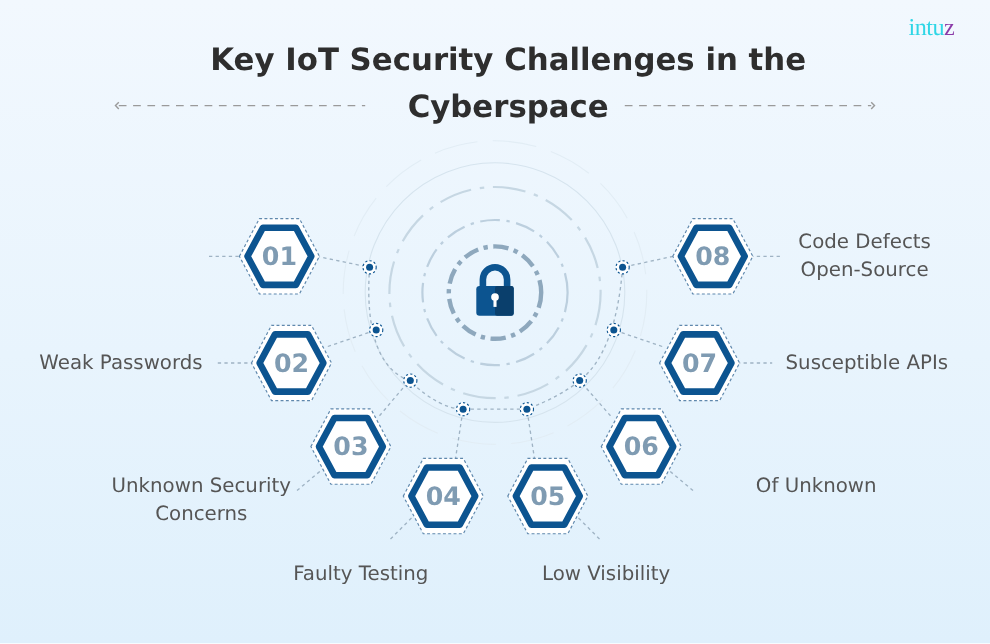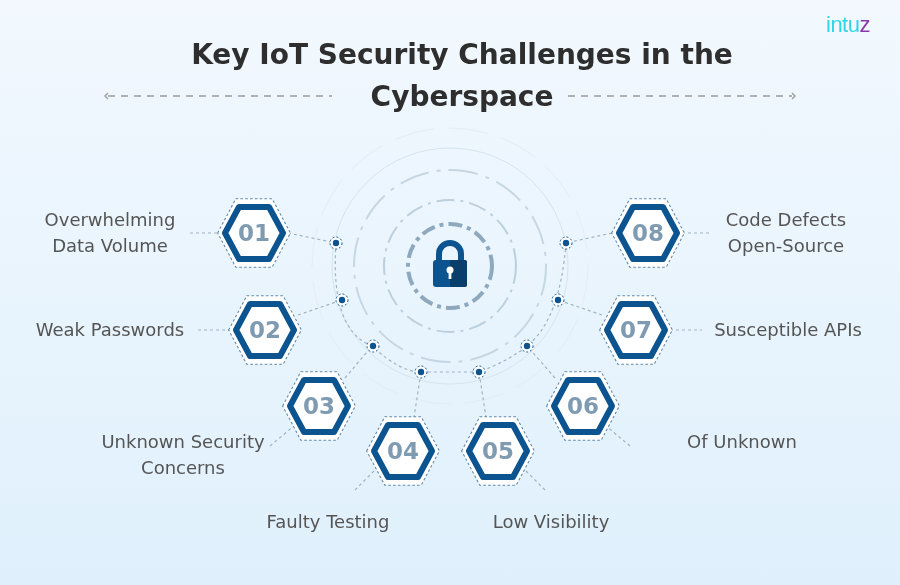--- a/index.html
+++ b/index.html
@@ -1,18 +1,18 @@
 <!DOCTYPE html>
 <html><head>
 <meta charset="utf-8">
 <style>
   html,body{margin:0;padding:0;}
   body{width:900px;height:585px;overflow:hidden;font-family:"Liberation Sans",sans-serif;}
   .canvas{position:relative;width:900px;height:585px;background:linear-gradient(180deg,#f2f8fe 0%,#e8f4fd 55%,#dff0fc 100%);}
-  .logo{position:absolute;left:826px;top:12px;font-family:Liberation Sans, sans-serif;font-size:22px;letter-spacing:-0.5px;color:#2fd6e6;font-weight:normal;}
+  .logo{position:absolute;left:826px;top:12px;font-family:Liberation Serif, serif;font-size:22px;letter-spacing:-0.5px;color:#2fd6e6;font-weight:normal;}
   .logo .z{color:#8a3aa8;}
   .title{position:absolute;left:0;top:34px;width:900px;text-align:center;font-family:"DejaVu Sans",sans-serif;font-weight:bold;font-size:28px;line-height:42px;color:#2e2e2e;padding-left:12px;}
   .label{position:absolute;font-family:"DejaVu Sans",sans-serif;font-size:18px;line-height:26px;color:#555;text-align:center;white-space:nowrap;}
   svg.diagram{position:absolute;left:0;top:0;}
   .num{font-family:"DejaVu Sans",sans-serif;font-weight:bold;font-size:23px;fill:#7f9bb2;}
 </style>
 </head>
 <body>
 
 <div class="canvas">
@@ -142,24 +142,20 @@
     <g transform="translate(636,330)">
         <use href="#hexnode"></use>
         <text class="num" text-anchor="middle" y="8">07</text>
       </g>
     <g transform="translate(648,233)">
         <use href="#hexnode"></use>
         <text class="num" text-anchor="middle" y="8">08</text>
       </g>
   </svg>
 
-  <div class="label" style="left:20px;top:207px;width:180px;">
-    <div>Overwhelming</div>
-    <div>Data Volume</div>
-  </div>
   <div class="label" style="left:14px;top:317px;width:192px;">
     <div>Weak Passwords</div>
   </div>
   <div class="label" style="left:88px;top:429px;width:190px;">
     <div>Unknown Security</div>
     <div>Concerns</div>
   </div>
   <div class="label" style="left:248px;top:509px;width:160px;">
     <div>Faulty Testing</div>
   </div>

